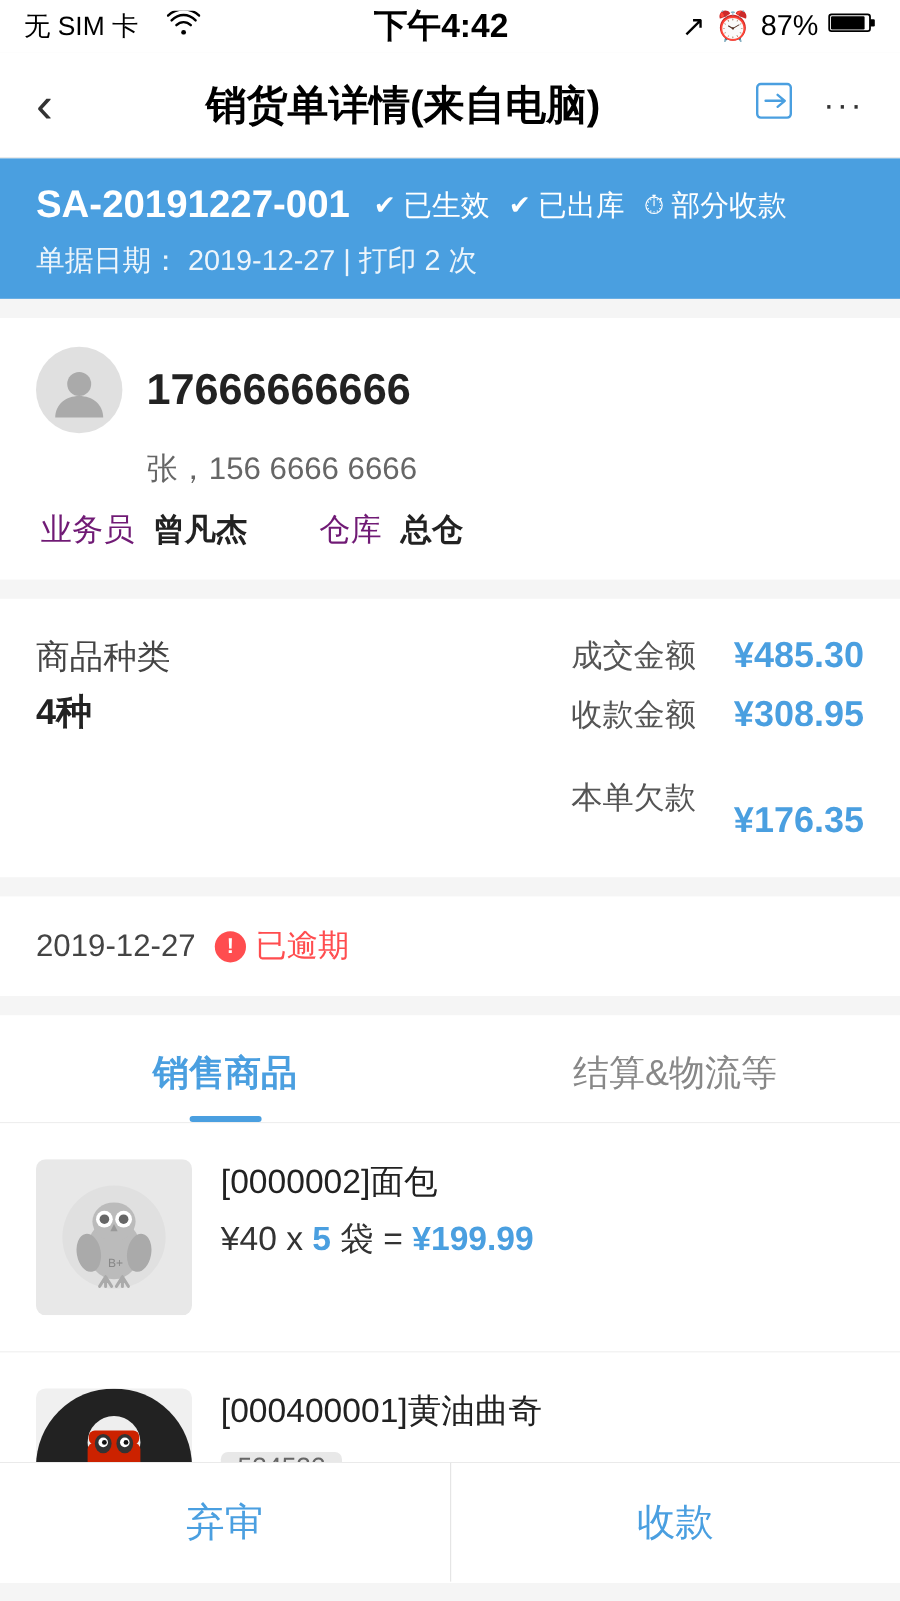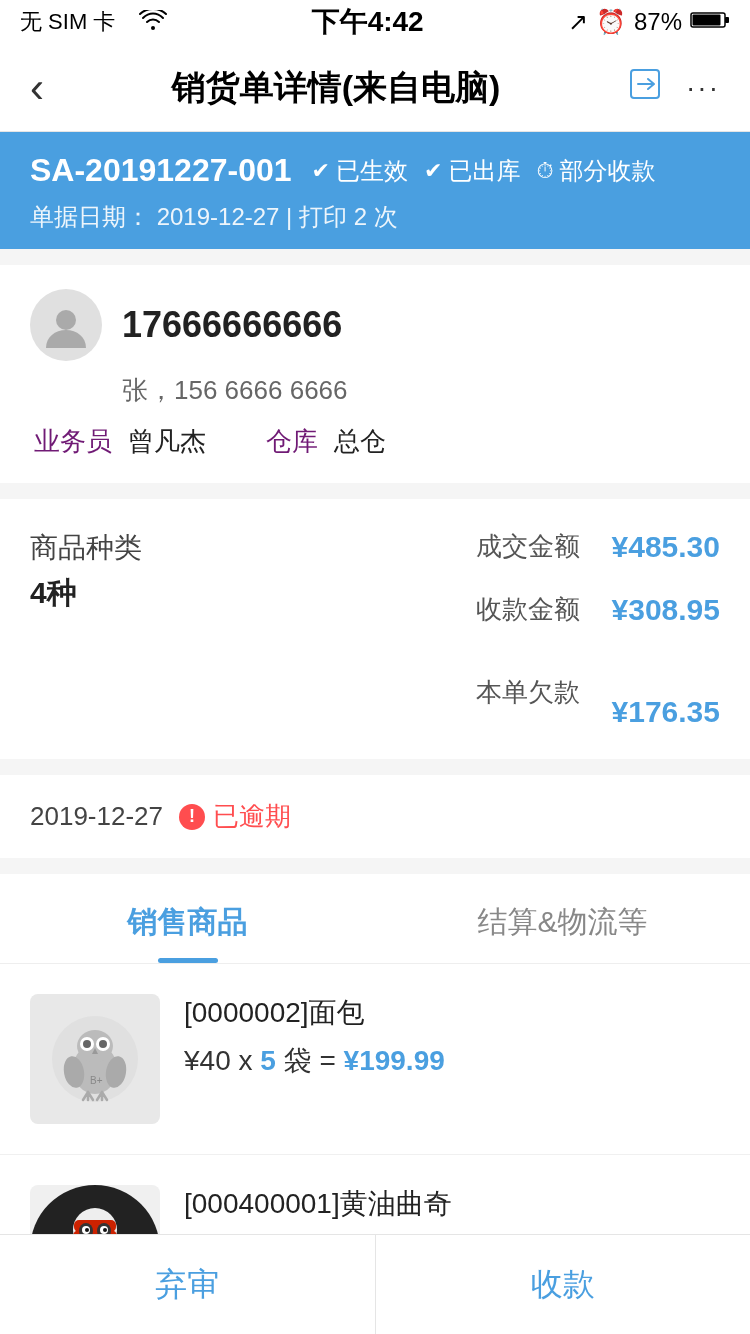--- a/index.html
+++ b/index.html
@@ -128,21 +128,21 @@
       gap: 60px;
       padding-left: 4px;
     }
     .info-item {
       display: flex;
       align-items: center;
       gap: 16px;
       font-size: 26px;
     }
     .info-label { color: #701a75; }
-    .info-value { color: #222; font-weight: 400; }
+    .info-value { color: #222; font-weight: 700; }
 
     
     .stats-section {
       background: #fff;
       padding: 30px;
       margin-top: 16px;
       display: flex;
       justify-content: space-between;
       align-items: flex-start;
     }
@@ -153,21 +153,21 @@
     }
     .stats-left .stat-value {
       font-size: 30px;
       font-weight: 600;
       color: #222;
     }
     .stats-right {
       display: flex;
       flex-direction: column;
       align-items: flex-start;
-      gap: 28px;
+      gap: 14px;
     }
     .stat-row {
       display: flex;
       gap: 20px;
       align-items: center;
     }
     .stat-row-label { font-size: 26px; color: #555; }
     .stat-row-value { font-size: 30px; color: #4A9FE0; font-weight: 600; min-width: 120px; text-align: right; }
     .stat-row-value.debt { color: #4A9FE0; margin-top: 40px; }
 
@@ -274,21 +274,21 @@
     .product-price {
       font-size: 28px;
       color: #333;
     }
     .price-highlight { color: #4A9FE0; font-weight: 600; }
     .price-total { color: #4A9FE0; font-weight: 700; }
 
     
     .bottom-bar {
       position: fixed;
-      bottom: 0;
+      bottom: 16px;
       left: 0;
       width: 750px;
       height: 100px;
       background: #fff;
       border-top: 1px solid #e5e5e5;
       display: flex;
     }
     .bottom-btn {
       flex: 1;
       display: flex;

